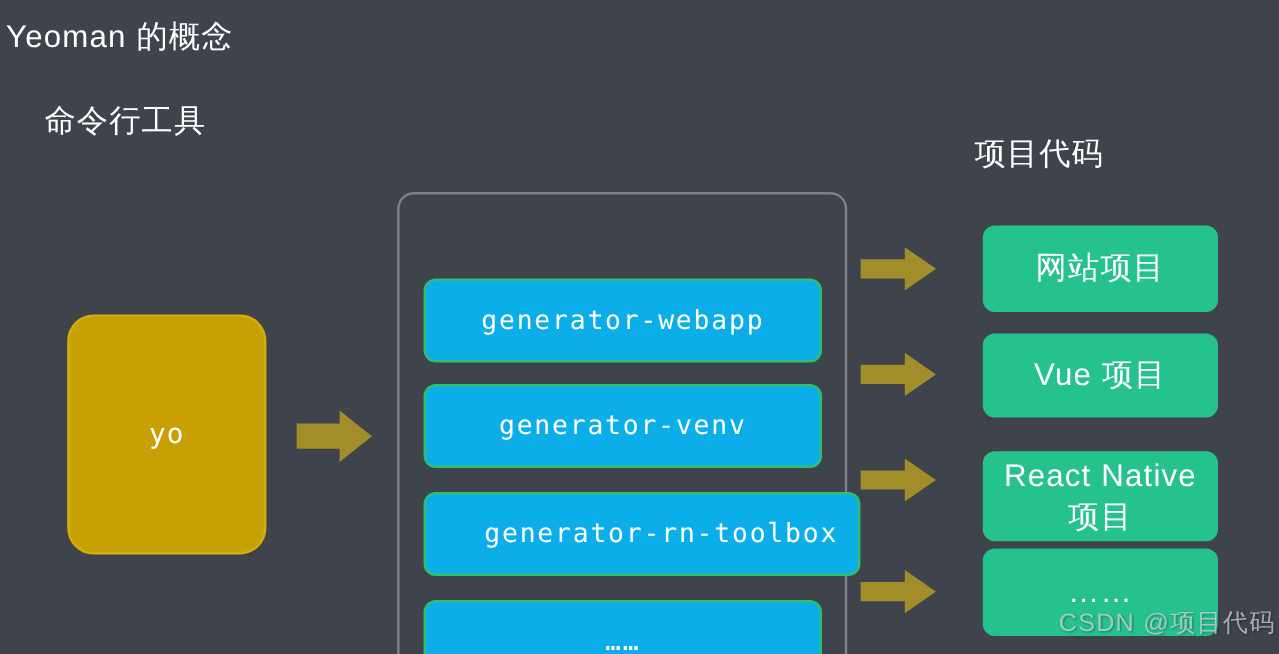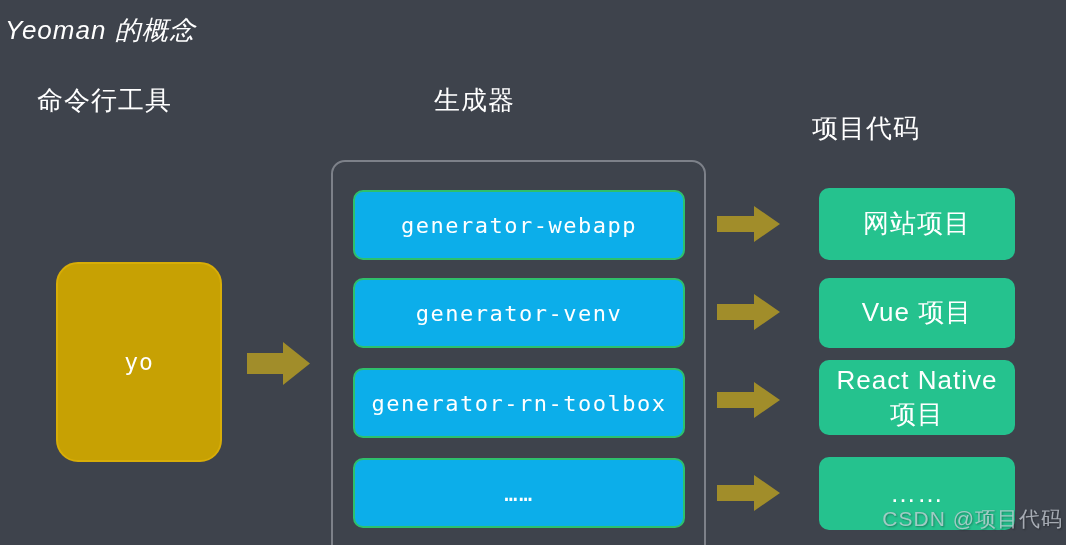--- a/index.html
+++ b/index.html
@@ -17,21 +17,20 @@
     color: #fff;
   }
   .title {
     position: absolute;
     left: 5px;
     top: 13px;
     font-size: 26px;
     letter-spacing: 1px;
     color: #fff;
     white-space: nowrap;
-    font-style: italic;
   }
   .col-header {
     position: absolute;
     top: 83px;
     width: 200px;
     text-align: left;
     font-size: 26px;
     letter-spacing: 1px;
     color: #fff;
     white-space: nowrap;
@@ -82,45 +81,46 @@
     background: var(--generator-box, #0caeea);
     border: 2px solid var(--generator-box-border, #2ec06c);
     border-radius: 10px;
     display: flex;
     align-items: center;
     justify-content: center;
     font-family: "DejaVu Sans Mono", "Liberation Mono", monospace;
     font-size: 22px;
     letter-spacing: 1.5px;
     white-space: nowrap;
+    margin-top: 42px;
   }
   .gen-box.r1 { top: 28px; }
   .gen-box.r2 { top: 116px; }
-  .gen-box.r3 { top: 206px; }
+  .gen-box.r3 { top: 206px; padding-left: 32px; }
   .gen-box.r4 { top: 296px; }
 
   .proj-box {
     position: absolute;
     left: 803px;
     width: 196px;
     background: var(--project-box, #25c28e);
     border-radius: 10px;
     display: flex;
     align-items: center;
     justify-content: center;
     text-align: center;
     font-size: 26px;
     letter-spacing: 1px;
     line-height: 1.3;
     white-space: pre-line;
     margin-left: 16px;
   }
   .proj-box.r1 { top: 188px; height: 72px; }
   .proj-box.r2 { top: 278px; height: 70px; }
-  .proj-box.r3 { top: 360px; height: 75px; align-items: center; }
+  .proj-box.r3 { top: 376px; height: 75px; align-items: center; }
   .proj-box.r4 { top: 457px; height: 73px; }
 
   .watermark {
     position: absolute;
     right: 3px;
     top: 505px;
     font-size: 21px;
     letter-spacing: 1px;
     color: var(--watermark-text, #c9ced6);
     opacity: 0.75;
@@ -129,21 +129,20 @@
   }
 </style>
 </head>
 <body>
 
 <div class="stage">
 
   <div class="title">Yeoman 的概念</div>
 
   <div class="col-header cli">命令行工具</div>
-  <div class="col-header gen">生成器</div>
   <div class="col-header proj">项目代码</div>
 
   <div class="cli-box">
     <span>yo</span>
   </div>
 
   <div class="arrow arrow-main">
     <svg width="63" height="43" viewBox="0 0 63 43">
       <polygon points="0,11 36,11 36,0 63,21.5 36,43 36,32 0,32" fill="currentColor"></polygon>
     </svg>

